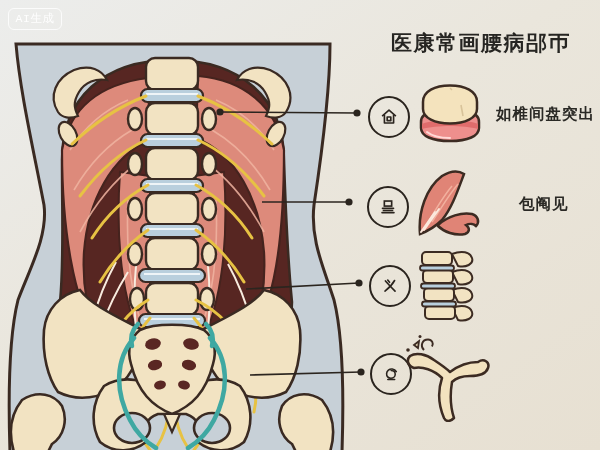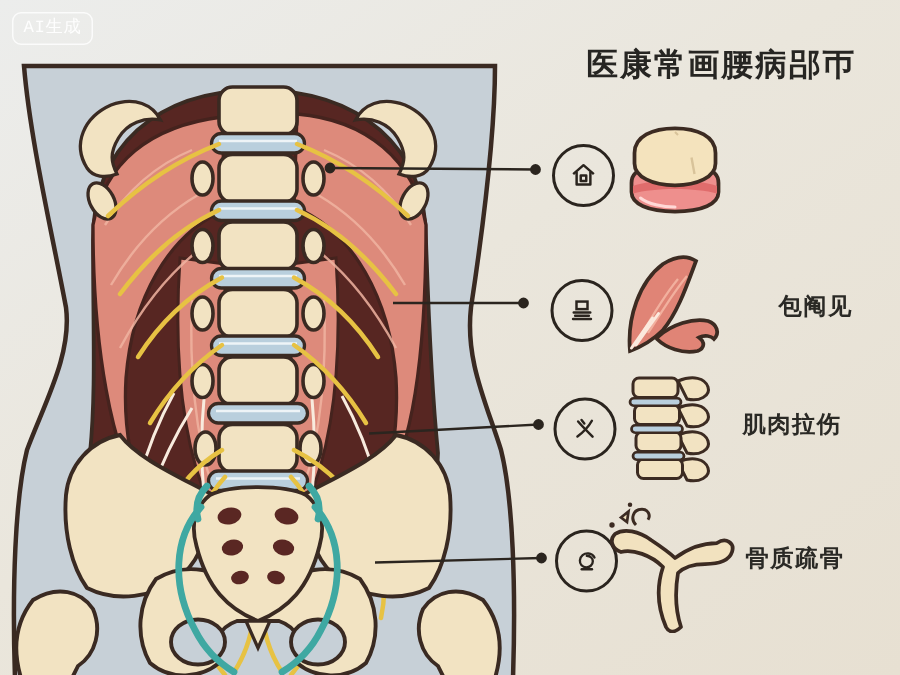--- a/index.html
+++ b/index.html
@@ -191,20 +191,21 @@
     </svg>
   </div>
   <svg class="abs" style="left:410px;top:82px" width="80" height="66" viewBox="0 0 80 66">
     <path d="M11 40 C11 34 15 31 22 30 L58 30 C65 31 69 34 69 40 L69 46 C69 54 58 59 40 59 C22 59 11 54 11 46 Z" fill="#ee8f8d" stroke="#3c2b22" stroke-width="2.5"></path>
     <path d="M12 42 C24 37 56 37 68 42 L68 47 C54 43 26 43 12 47 Z" fill="#e06c6c"></path>
     <path d="M17 50 C22 54 32 56 40 56" stroke="#ffd8d6" stroke-width="2" fill="none" stroke-linecap="round"></path>
     <path d="M13 20 C13 9 25 3.5 40 3.5 C55 3.5 67 9 67 20 L67 27 C67 36 55 41.5 40 41.5 C25 41.5 13 36 13 27 Z" fill="#f4e3bd" stroke="#3c2b22" stroke-width="2.5"></path>
     <path d="M51 23 L53 34" stroke="#d8c39a" stroke-width="1.6" fill="none"></path>
     <path d="M40 6 L42 8" stroke="#d8c39a" stroke-width="1.4" fill="none"></path>
   </svg>
+  <div class="abs item-label" style="left:496px;top:104px">如椎间盘突出</div>
 
   <div class="abs icon-circle" style="left:367px;top:186px">
     <svg width="22" height="22" viewBox="0 0 24 24" fill="none" stroke="#2a241e" stroke-width="1.8" stroke-linecap="round">
       <rect x="8" y="5.5" width="8" height="5.5"></rect>
       <path d="M6 13.5 H18"></path>
         <path d="M7 15.8 H17"></path>
         <path d="M5.5 18.2 H18.5"></path>
     </svg>
   </div>
   <svg class="abs" style="left:408px;top:168px" width="78" height="72" viewBox="0 0 78 72">
@@ -238,33 +239,31 @@
       <rect x="5" y="22" width="30" height="13" rx="4"></rect>
       <rect x="6" y="40" width="30" height="13" rx="4"></rect>
       <rect x="7" y="58" width="30" height="13" rx="4"></rect>
     </g>
     <g fill="#b9cfdd" stroke="#3c2b22" stroke-width="1.8">
       <rect x="2" y="17.5" width="34" height="5" rx="2.5"></rect>
       <rect x="3" y="35.5" width="34" height="5" rx="2.5"></rect>
       <rect x="4" y="53.5" width="34" height="5" rx="2.5"></rect>
     </g>
   </svg>
-  <div class="abs item-label" style="left:495px;top:273px">肌肉拉伤</div>
 
   <div class="abs icon-circle" style="left:370px;top:353px">
     <svg width="22" height="22" viewBox="0 0 24 24" fill="none" stroke="#2a241e" stroke-width="1.7" stroke-linecap="round">
       <path d="M12.2 8.2 C14.8 8.4 16.6 10 16.6 12.2 C16.6 15 14.2 16.6 11.8 16.6
                C9 16.6 7 14.4 7.2 11.6 C7.4 8.4 10.2 6.2 13.4 6.5 C15.5 6.7 17 7.8 17.8 9.4"></path>
       <path d="M8.5 18 H16"></path>
     </svg>
   </div>
   <svg class="abs" style="left:400px;top:334px" width="92" height="88" viewBox="0 0 92 88">
     <path d="M44 84 C38 70 38 56 42 44 C34 36 22 32 14 34 C8 32 6 26 10 22 C16 18 26 20 34 26
              C40 30 46 34 50 38 C58 32 68 28 78 28 C84 24 90 28 88 34 C86 40 78 42 70 42
              C62 42 56 44 52 48 C50 60 50 72 54 84 C50 88 46 88 44 84 Z" fill="#f2e2bf" stroke="#3c2b22" stroke-width="2.5" stroke-linejoin="round"></path>
     <path d="M24 16 C20 12 22 5.5 28 5.5 C32 5.5 34 9.5 32 12.5" fill="none" stroke="#3c2b22" stroke-width="2"></path>
     <path d="M14 11 L19 7 L18 14 Z" fill="#f2e2bf" stroke="#3c2b22" stroke-width="1.8"></path>
     <circle cx="8" cy="16" r="1.8" fill="#3c2b22"></circle>
     <circle cx="20" cy="2.5" r="1.5" fill="#3c2b22"></circle>
   </svg>
-  <div class="abs item-label" style="left:497px;top:362px">骨质疏骨</div>
 
 </div>
 
 </body></html>

